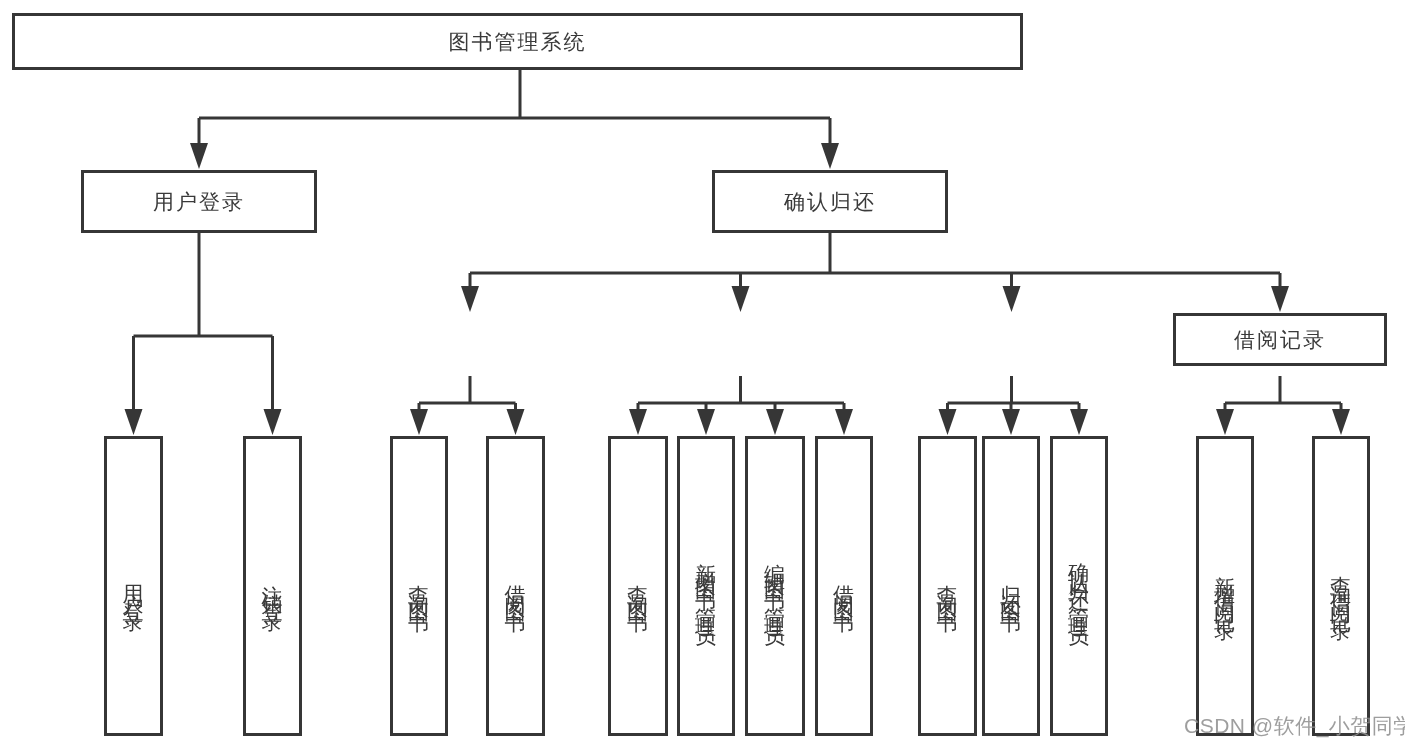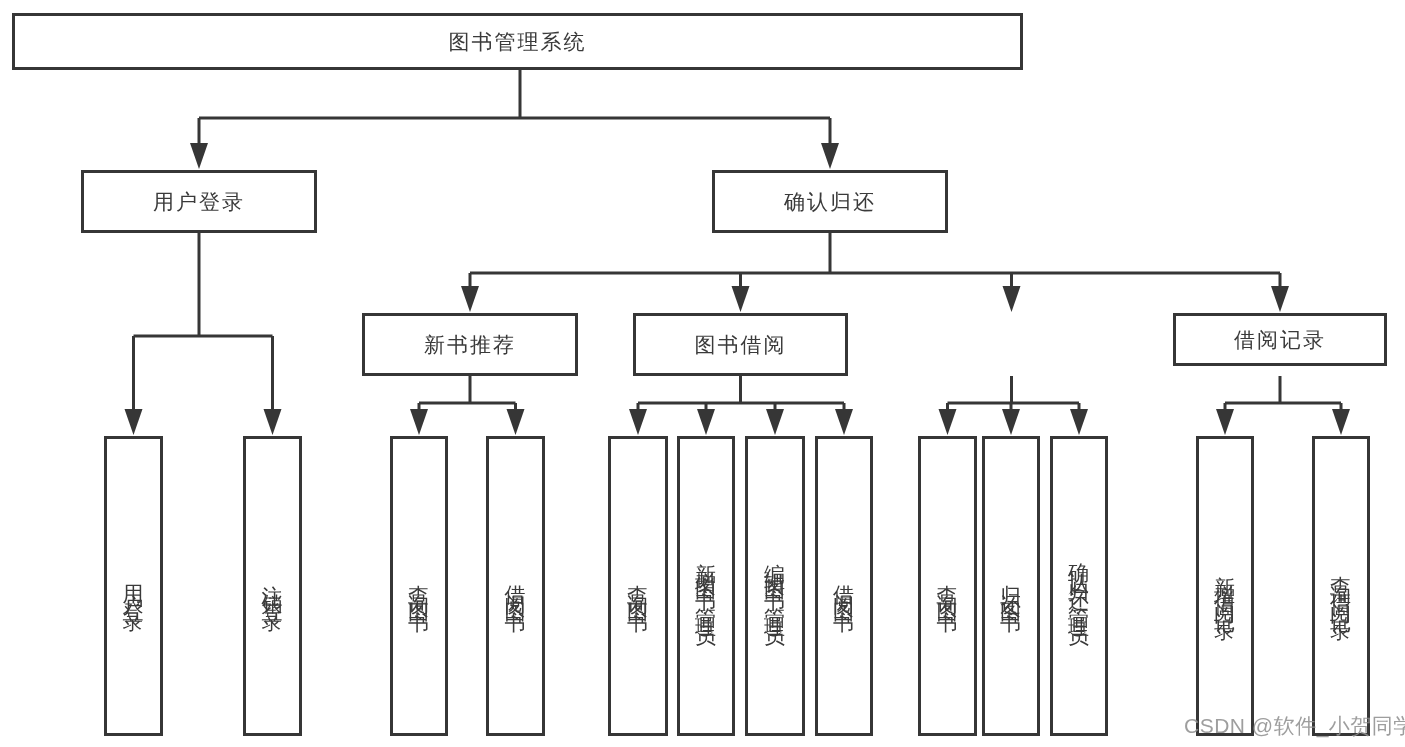--- a/index.html
+++ b/index.html
@@ -68,22 +68,20 @@
       <polygon points="1216,409 1234,409 1225,435"></polygon>
       <polygon points="1332,409 1350,409 1341,435"></polygon>
     </g>
   </svg>
 
   <div class="node" style="left:12px;top:13px;width:1011px;height:57px">图书管理系统</div>
 
   <div class="node" style="left:81px;top:170px;width:236px;height:63px">用户登录</div>
   <div class="node" style="left:712px;top:170px;width:236px;height:63px">确认归还</div>
 
-  <div class="node" style="left:362px;top:313px;width:216px;height:63px">新书推荐</div>
-  <div class="node" style="left:633px;top:313px;width:215px;height:63px">图书借阅</div>
   <div class="node" style="left:1173px;top:313px;width:214px;height:53px">借阅记录</div>
 
   <div class="node leaf" style="left:104px;top:436px;width:59px;height:300px">
     <span class="vtext">用户登录</span>
   </div>
   <div class="node leaf" style="left:243px;top:436px;width:59px;height:300px">
     <span class="vtext">注销登录</span>
   </div>
 
   <div class="node leaf" style="left:390px;top:436px;width:58px;height:300px">

